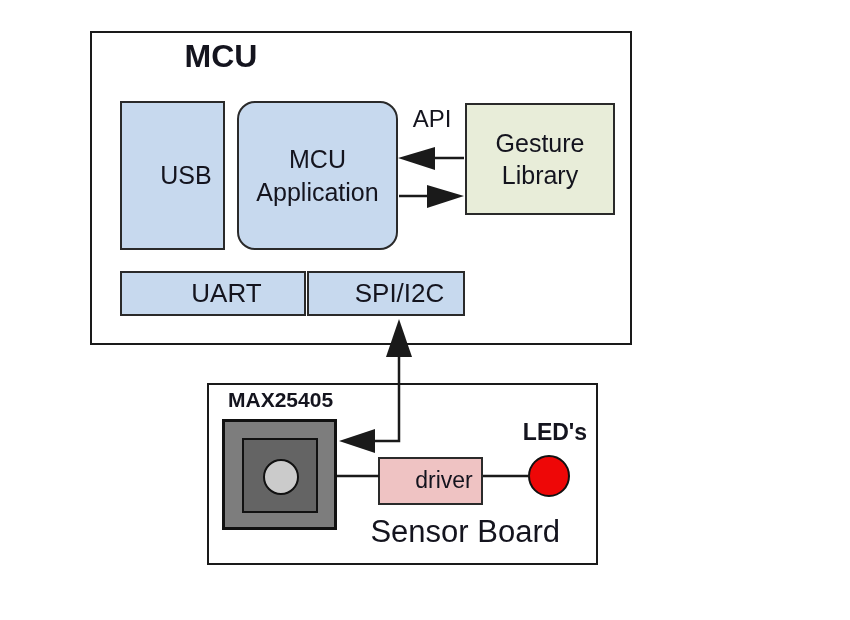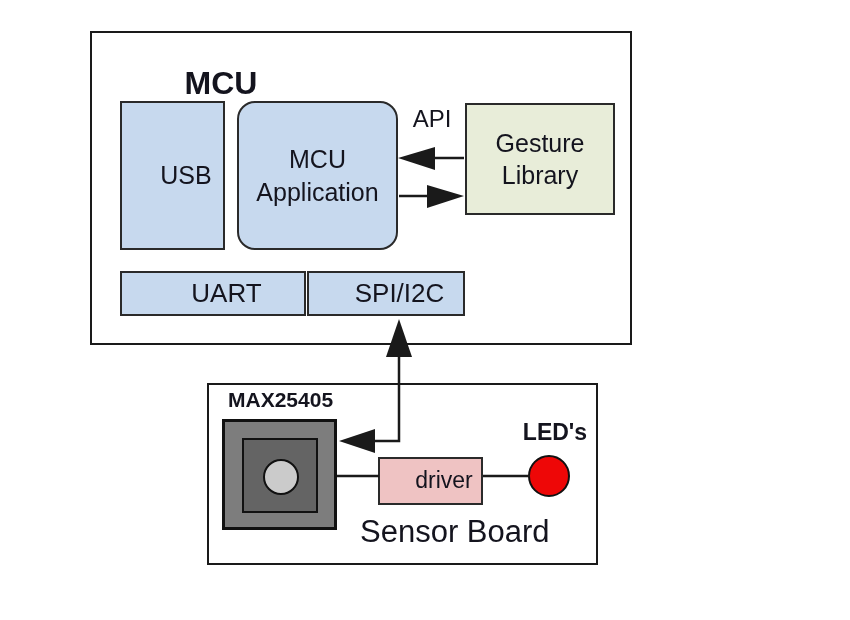--- a/index.html
+++ b/index.html
@@ -46,37 +46,37 @@
   .blue{background:var(--block-blue);}
   .green{background:var(--block-green);}
   .pink{background:var(--driver-pink);}
   .label{
     position:absolute;
     color:var(--text-dark);
     white-space:nowrap;
   }
   .title-mcu{
     left:158px;top:38px;width:126px;
-    font-size:32px;font-weight:bold;text-align:center;margin-top:27px;
+    font-size:32px;font-weight:bold;text-align:center;
   }
   .api{
     left:402px;top:105px;width:60px;
     font-size:24px;text-align:center;
   }
   .max-label{
     left:228px;top:388px;width:130px;
     font-size:21px;font-weight:bold;
   }
   .led-label{
     left:515px;top:419px;width:80px;
     font-size:23px;font-weight:bold;text-align:center;
   }
   .sensor-title{
     left:360px;top:514px;width:200px;
-    font-size:31px;text-align:left;
+    font-size:31px;text-align:right;
   }
   
   .usb{left:120px;top:101px;width:105px;height:149px;}
   .app{left:237px;top:101px;width:161px;height:149px;padding:0 8px;border-radius:18px;}
   .app .wrap, .gesture .wrap{white-space:normal;}
   .gesture{left:465px;top:103px;width:150px;height:112px;padding:0 10px;}
   .uart{left:120px;top:271px;width:186px;height:45px;font-size:26px;}
   .spi{left:307px;top:271px;width:158px;height:45px;font-size:26px;}
   
   .chip-outer{

